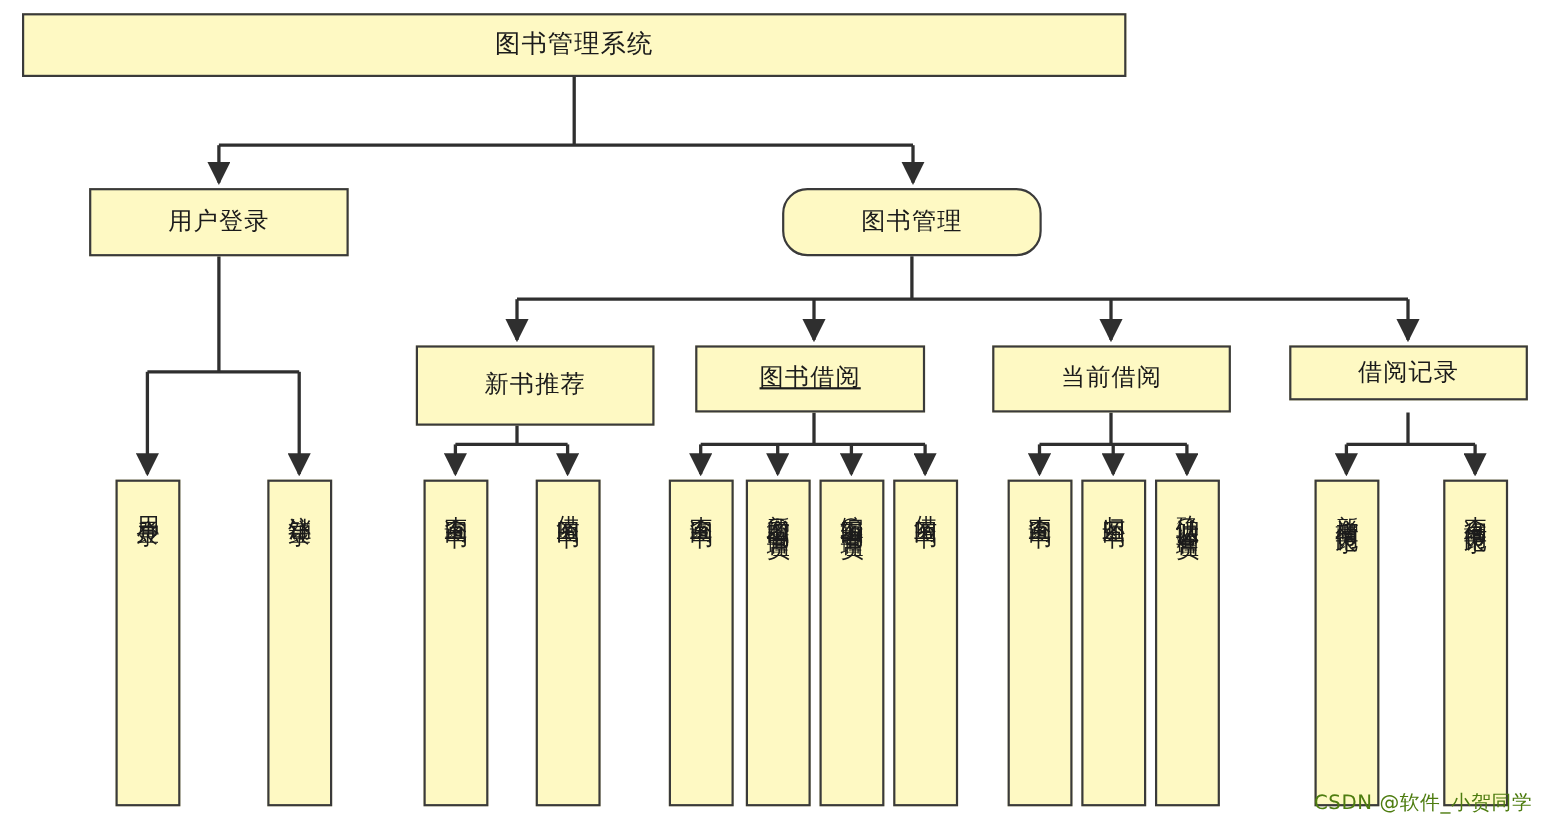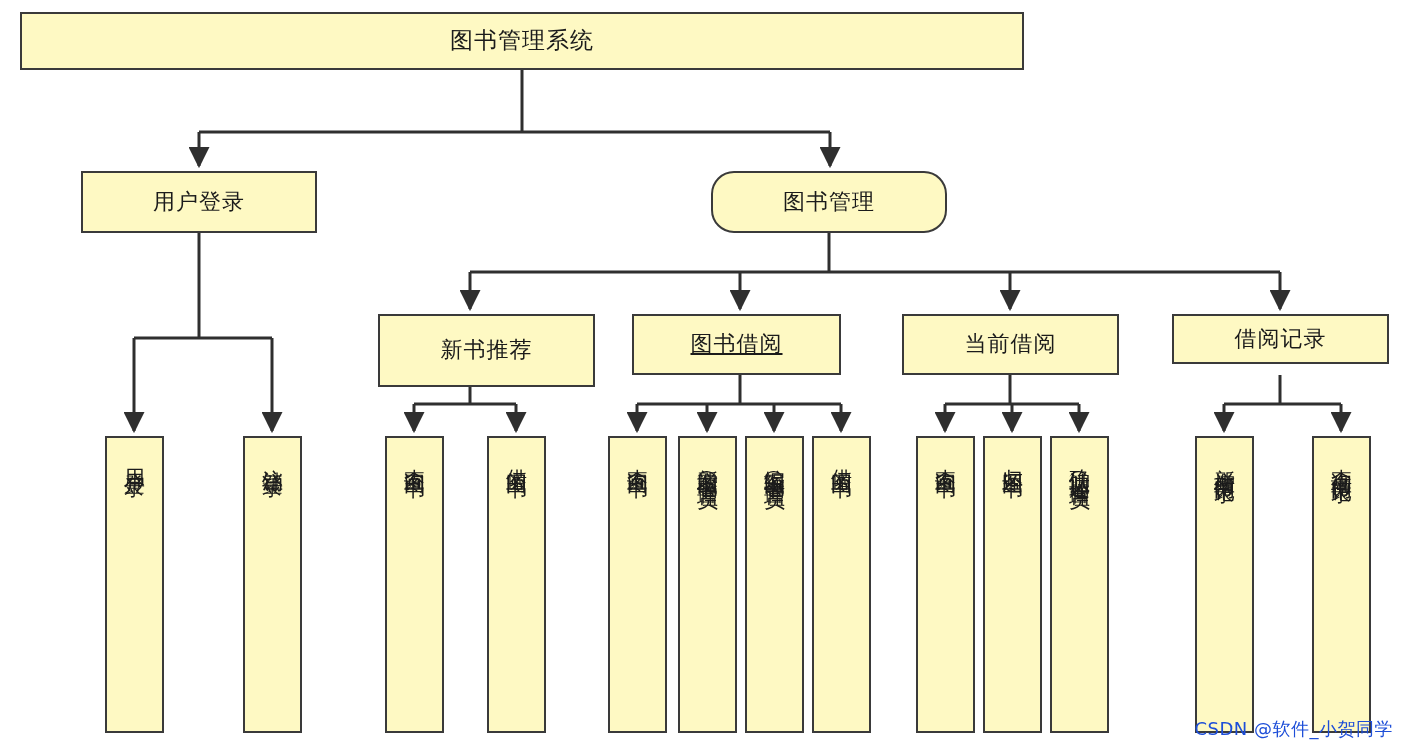--- a/index.html
+++ b/index.html
@@ -57,21 +57,21 @@
     letter-spacing: 3px;
     line-height: 1.05;
     white-space: nowrap;
     display: block;
   }
   .watermark {
     position: absolute;
     right: 12px;
     bottom: 6px;
     font-size: 18px;
-    color: #1d4ed8;
+    color: #4d7c0f;
     letter-spacing: 0.5px;
     white-space: nowrap;
     font-family: "DejaVu Sans", "Liberation Sans", sans-serif;
   }
 </style>
 </head>
 <body>
 
 <div id="canvas">
 

